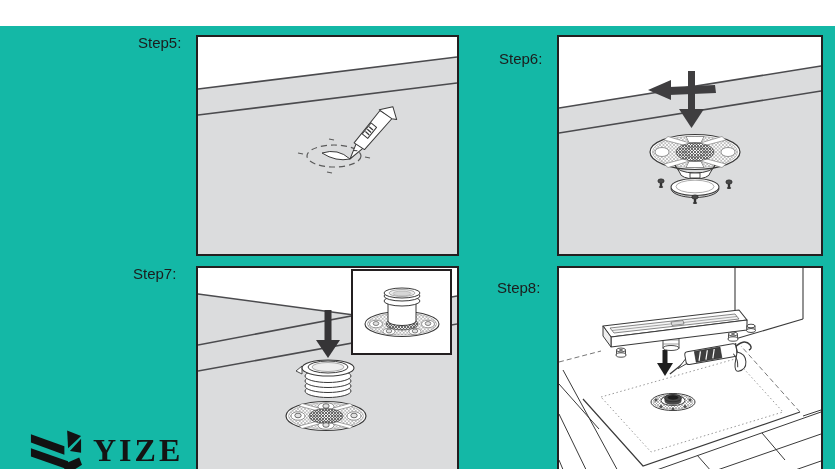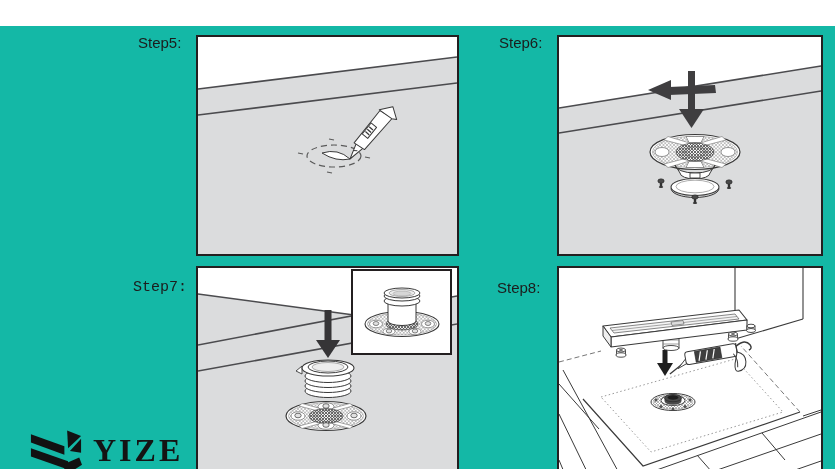--- a/index.html
+++ b/index.html
@@ -6,22 +6,22 @@
   .canvas{position:relative;width:835px;height:469px;background:#14b8a6;
           font-family:"Liberation Sans",sans-serif;overflow:hidden;margin-top:26px;}
   .panel{position:absolute;box-sizing:border-box;border:2px solid #231f20;background:#ffffff;}
   .panel svg{display:block;}
   #panel-step5{left:196px;top:9px;width:263px;height:221px;}
   #panel-step6{left:557px;top:9px;width:266px;height:221px;}
   #panel-step7{left:196px;top:240px;width:263px;height:220px;}
   #panel-step8{left:557px;top:240px;width:266px;height:220px;}
   .step-label{position:absolute;font-size:15px;line-height:17px;color:#1c1c1c;}
   #label-step5{left:138px;top:8px;}
-  #label-step6{left:499px;top:8px;}
-  #label-step7{left:133px;top:253px;font-family:Liberation Mono, monospace;}
+  #label-step6{left:499px;top:24px;}
+  #label-step7{left:133px;top:239px;}
   #label-step8{left:497px;top:253px;}
   .logo{position:absolute;left:30px;top:396px;display:flex;align-items:center;gap:11px;}
   .logo-text{font-family:"Liberation Serif",serif;font-weight:bold;font-size:32px;
              letter-spacing:3px;color:#141414;line-height:56px;}
 </style>
 </head>
 <body>
 
 <div class="canvas">
 

